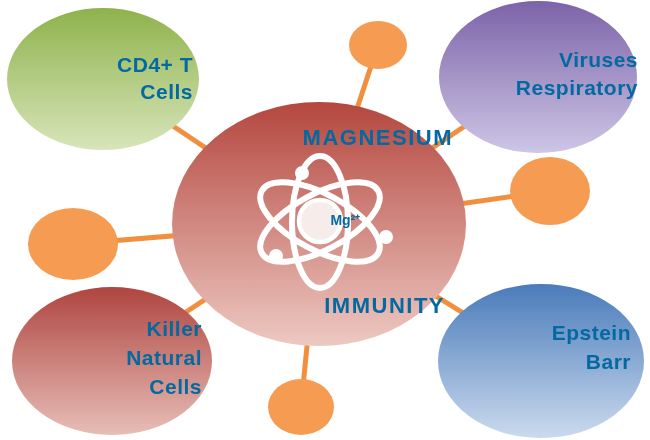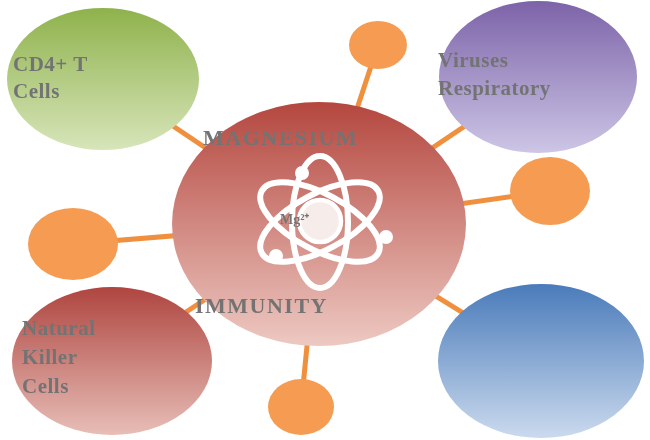--- a/index.html
+++ b/index.html
@@ -2,23 +2,22 @@
 <html><head>
 <meta charset="utf-8">
 <style>
   html,body{margin:0;padding:0;background:#fff;}
   .canvas{
     position:relative;width:650px;height:440px;overflow:hidden;background:#fff;
     font-family:"Liberation Sans",sans-serif;
   }
   .canvas svg{position:absolute;left:0;top:0;}
   .label{
-    position:absolute;color:#737373;font-weight:bold;text-align:left;
+    position:absolute;color:#0369a1;font-weight:bold;text-align:right;
     letter-spacing:.5px;
-    font-family:Liberation Serif, serif;
   }
   .label span{display:block;}
   .lbl-cd4{left:13px;top:51px;width:180px;font-size:21px;line-height:27px;}
   .lbl-resp{left:438px;top:46px;width:200px;font-size:21px;line-height:28px;}
   .lbl-nk{left:22px;top:314px;width:180px;font-size:21px;line-height:29px;}
   .lbl-ebv{left:451px;top:318px;width:180px;font-size:21px;line-height:29px;}
   .lbl-mag{left:203px;top:126px;width:250px;font-size:22px;line-height:23px;letter-spacing:1.5px;}
   .lbl-imm{left:195px;top:294px;width:250px;font-size:22px;line-height:23px;letter-spacing:1.5px;}
   .lbl-ion{left:280px;top:212px;width:80px;font-size:14px;line-height:16px;letter-spacing:0;}
 </style>
@@ -92,20 +91,22 @@
     <span>CD4+ T</span>
     <span>Cells</span>
   </div>
 
   <div class="label lbl-resp">
     <span>Viruses</span>
     <span>Respiratory</span>
   </div>
 
   <div class="label lbl-nk">
+    <span>Killer</span>
     <span>Natural</span>
-    <span>Killer</span>
     <span>Cells</span>
   </div>
 
   <div class="label lbl-ebv">
+    <span>Epstein</span>
+    <span>Barr</span>
   </div>
 </div>
 
 </body></html>

